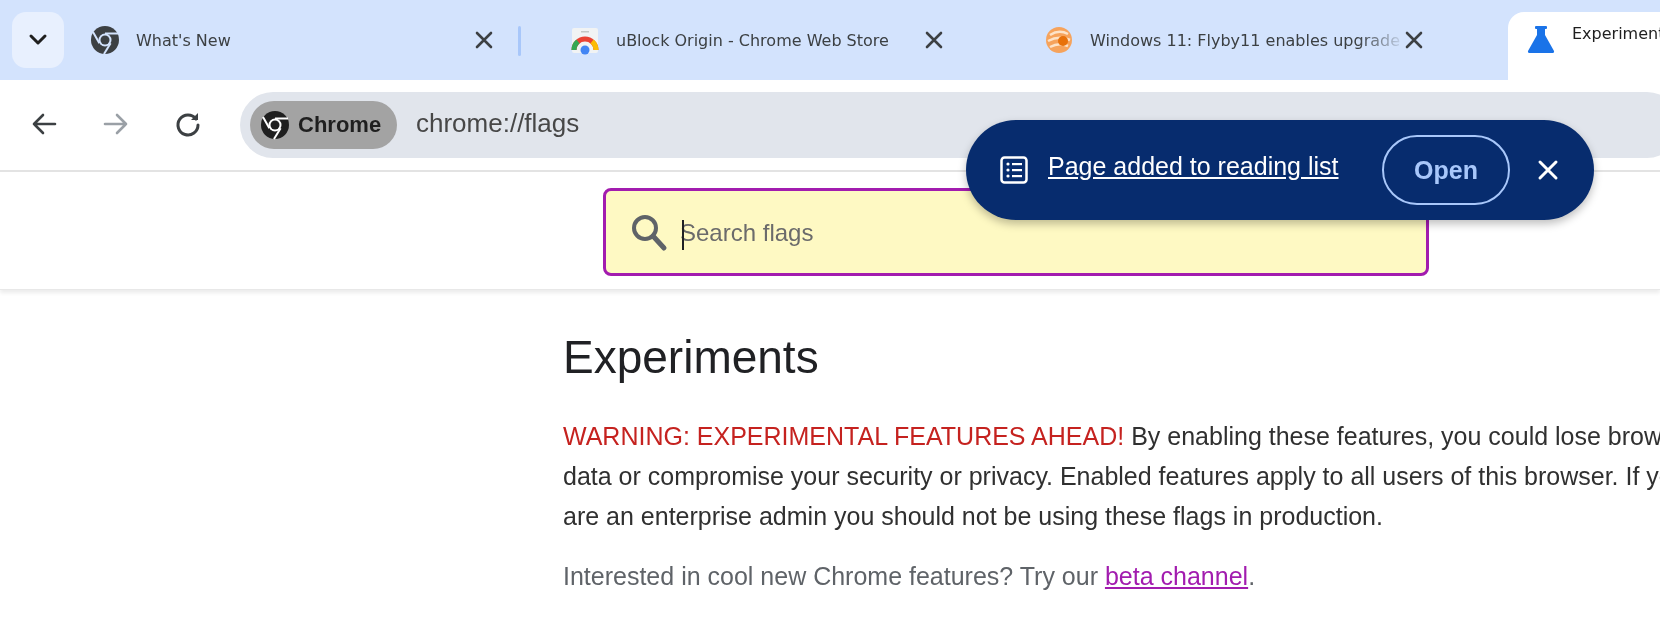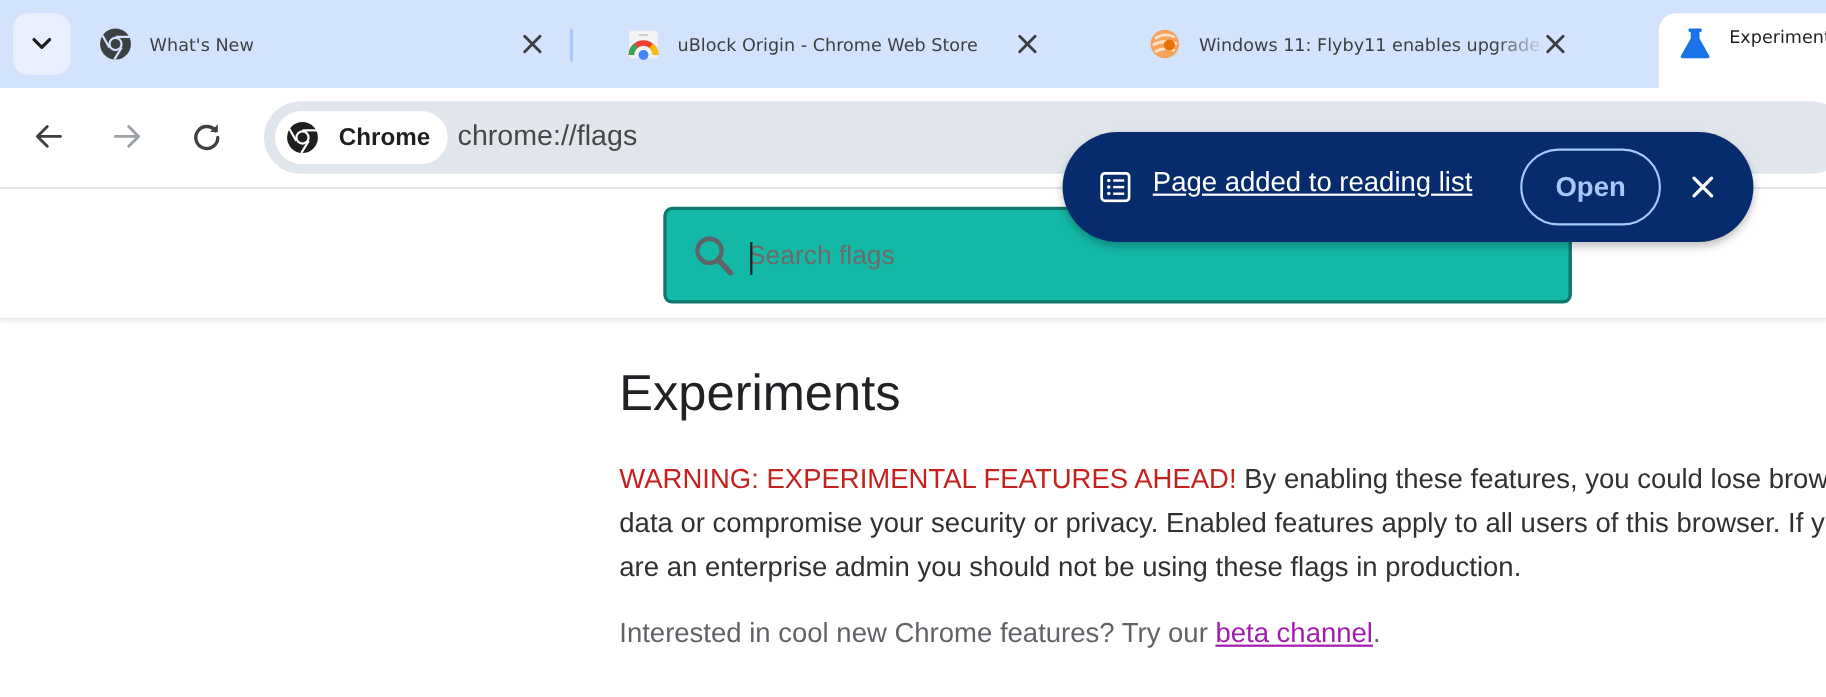--- a/index.html
+++ b/index.html
@@ -15,27 +15,27 @@
   .tab .title.fade { -webkit-mask-image: linear-gradient(to right, #000 85%, transparent); mask-image: linear-gradient(to right, #000 85%, transparent); }
   .tab .close { position: absolute; width: 28px; height: 28px; display: flex; align-items: center; justify-content: center; }
   .tab-sep { position: absolute; top: 26px; width: 3px; height: 30px; background: #a8c7fa; border-radius: 2px; }
   .tab.active { background: #ffffff; border-radius: 16px 16px 0 0; top: 12px; height: 68px; }
   .tab.active .title { color: #1f1f1f; }
 
   
   .toolbar { position: absolute; left: 0; top: 80px; width: 1660px; height: 92px; background: #ffffff; border-bottom: 2px solid #e3e3e3; }
   .nav-btn { position: absolute; top: 22px; width: 44px; height: 44px; display: flex; align-items: center; justify-content: center; border-radius: 50%; }
   .omnibox { position: absolute; left: 240px; top: 12px; width: 1440px; height: 66px; background: #e1e5ec; border-radius: 33px; }
-  .chip { position: absolute; left: 10px; top: 9px; height: 48px; padding: 0 16px 0 10px; background: #ffffff; border-radius: 24px; display: flex; align-items: center; gap: 10px; }
+  .chip { position: absolute; left: 10px; top: 9px; height: 48px; padding: 0 16px 0 10px; background: #a3a3a3; border-radius: 24px; display: flex; align-items: center; }
   .chip .label { font-size: 22px; font-weight: 600; color: #1f1f1f; margin-left: 8px; font-family: "Liberation Sans", sans-serif; }
   .url { position: absolute; left: 176px; top: 16px; font-size: 26px; color: #474747; font-family: "Liberation Sans", sans-serif; }
 
   
   .flags-header { position: absolute; left: 0; top: 172px; width: 1660px; height: 118px; background: #ffffff; box-shadow: 0 3px 4px rgba(0,0,0,0.08); border-bottom: 1px solid #e8e8e8; }
-  .search-box { position: absolute; left: 603px; top: 16px; width: 826px; height: 88px; background: #14b8a6; border: 3px solid #0f766e; border-radius: 8px; }
+  .search-box { position: absolute; left: 603px; top: 16px; width: 826px; height: 88px; background: #fef9c3; border: 3px solid #a21caf; border-radius: 8px; }
   .search-box .icon { position: absolute; left: 24px; top: 22px; }
   .search-box input { position: absolute; left: 74px; top: 20px; width: 700px; height: 44px; border: none; outline: none; background: transparent; font-size: 24px; color: #202124; font-family: "Liberation Sans", sans-serif; }
   .search-box input::placeholder { color: #6b6b6b; }
   .caret { position: absolute; left: 76px; top: 29px; width: 2px; height: 30px; background: #202124; }
 
   
   .content { position: absolute; left: 563px; top: 290px; width: 1097px; }
   .page-title { position: absolute; left: 0; top: 40px; font-size: 46px; font-weight: 300; color: #202124; font-family: "Liberation Sans", sans-serif; white-space: nowrap; }
   .warning { position: absolute; left: 0; top: 126px; width: 1160px; font-size: 25px; line-height: 40px; color: #303030; font-family: "Liberation Sans", sans-serif; }
   .warning .red { color: #c5221f; }

